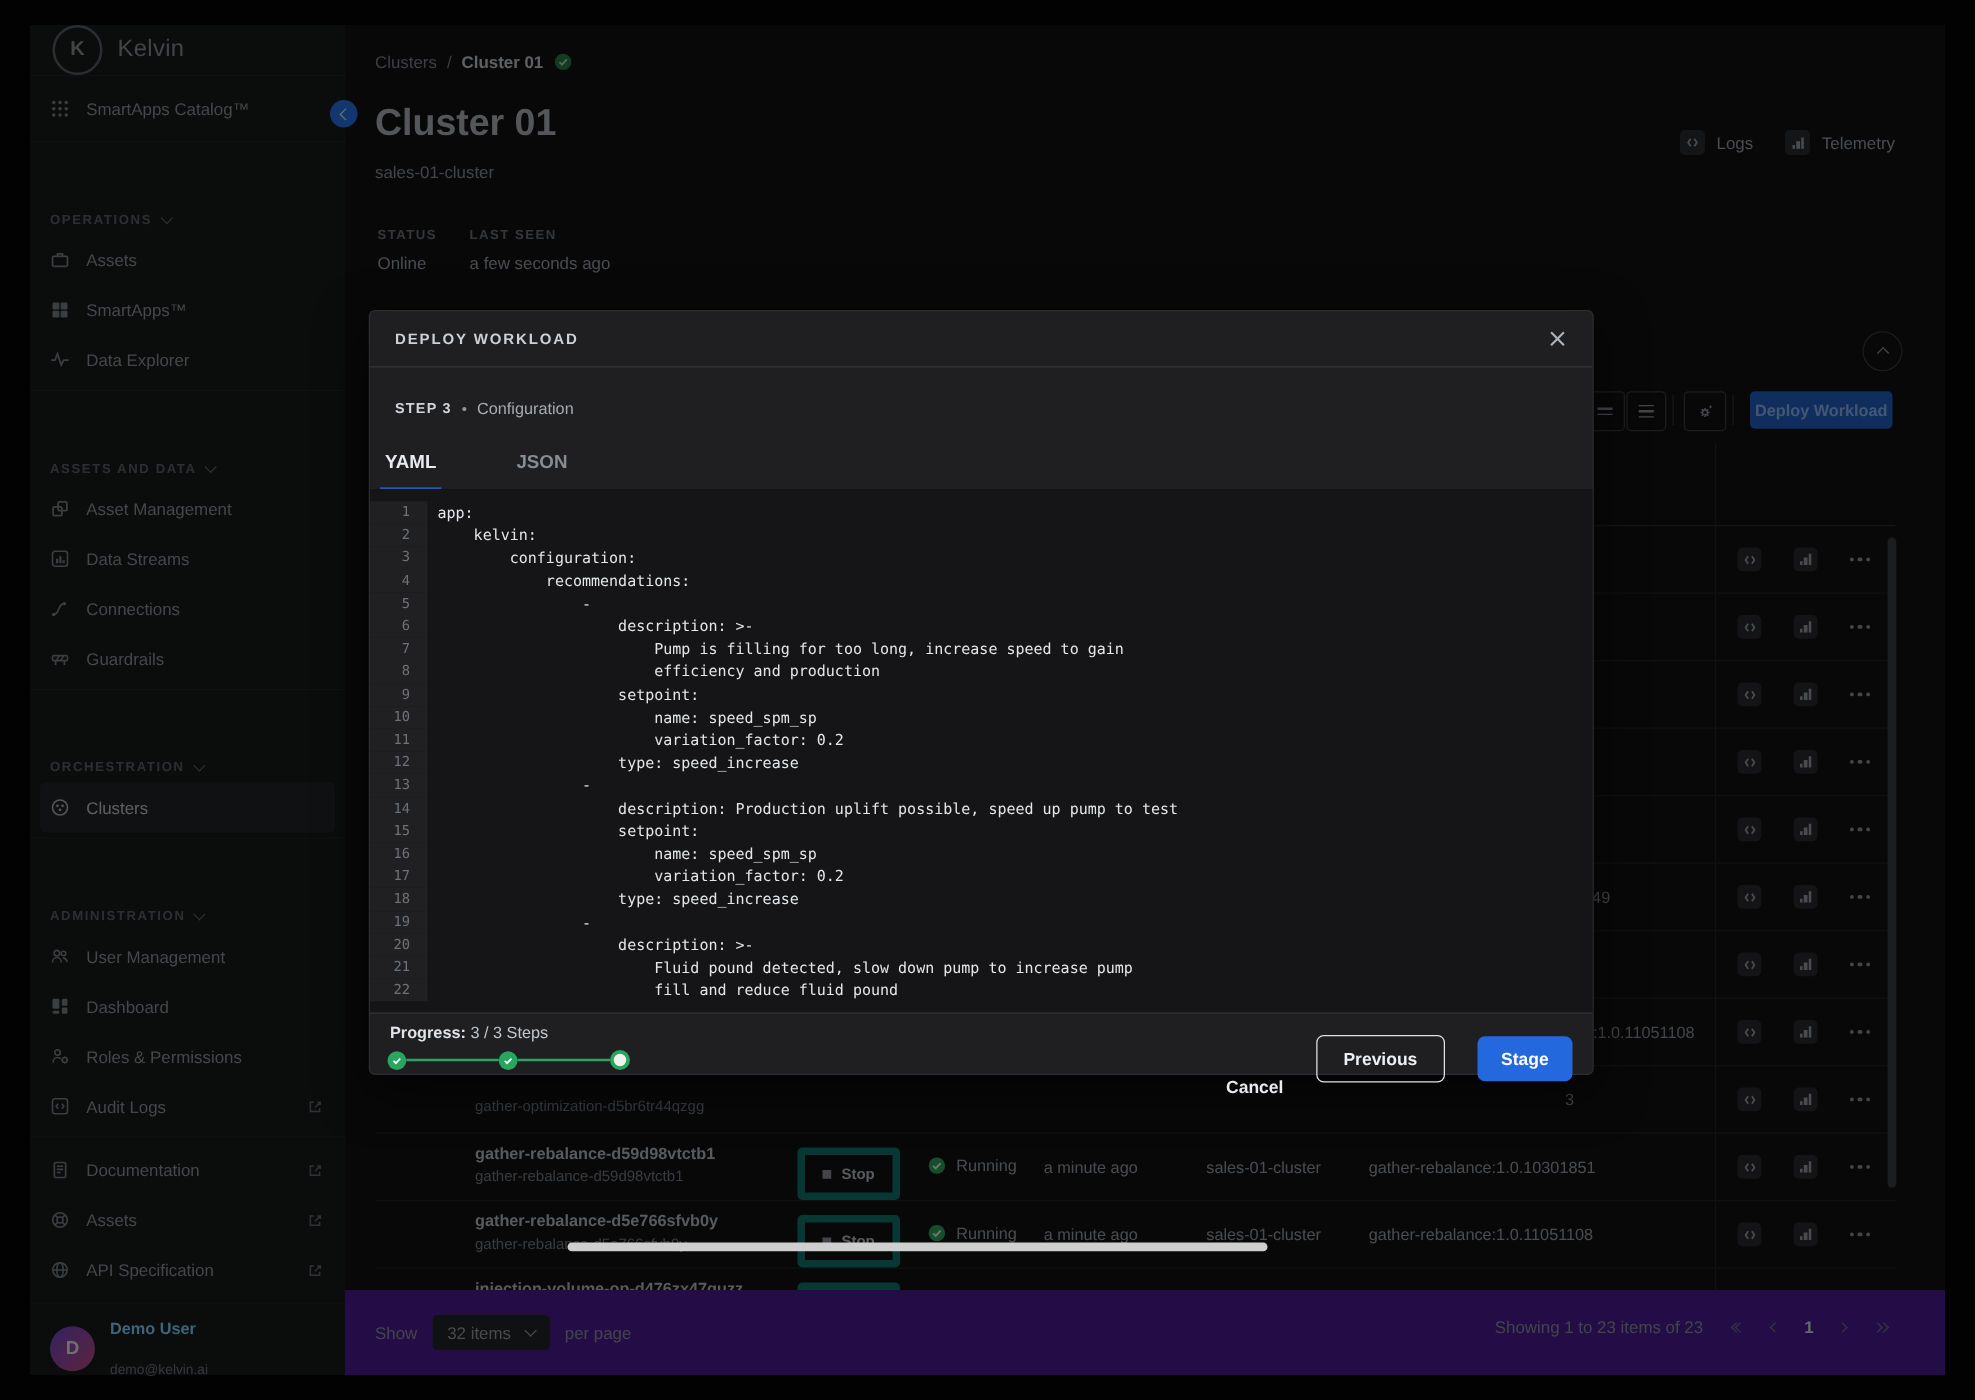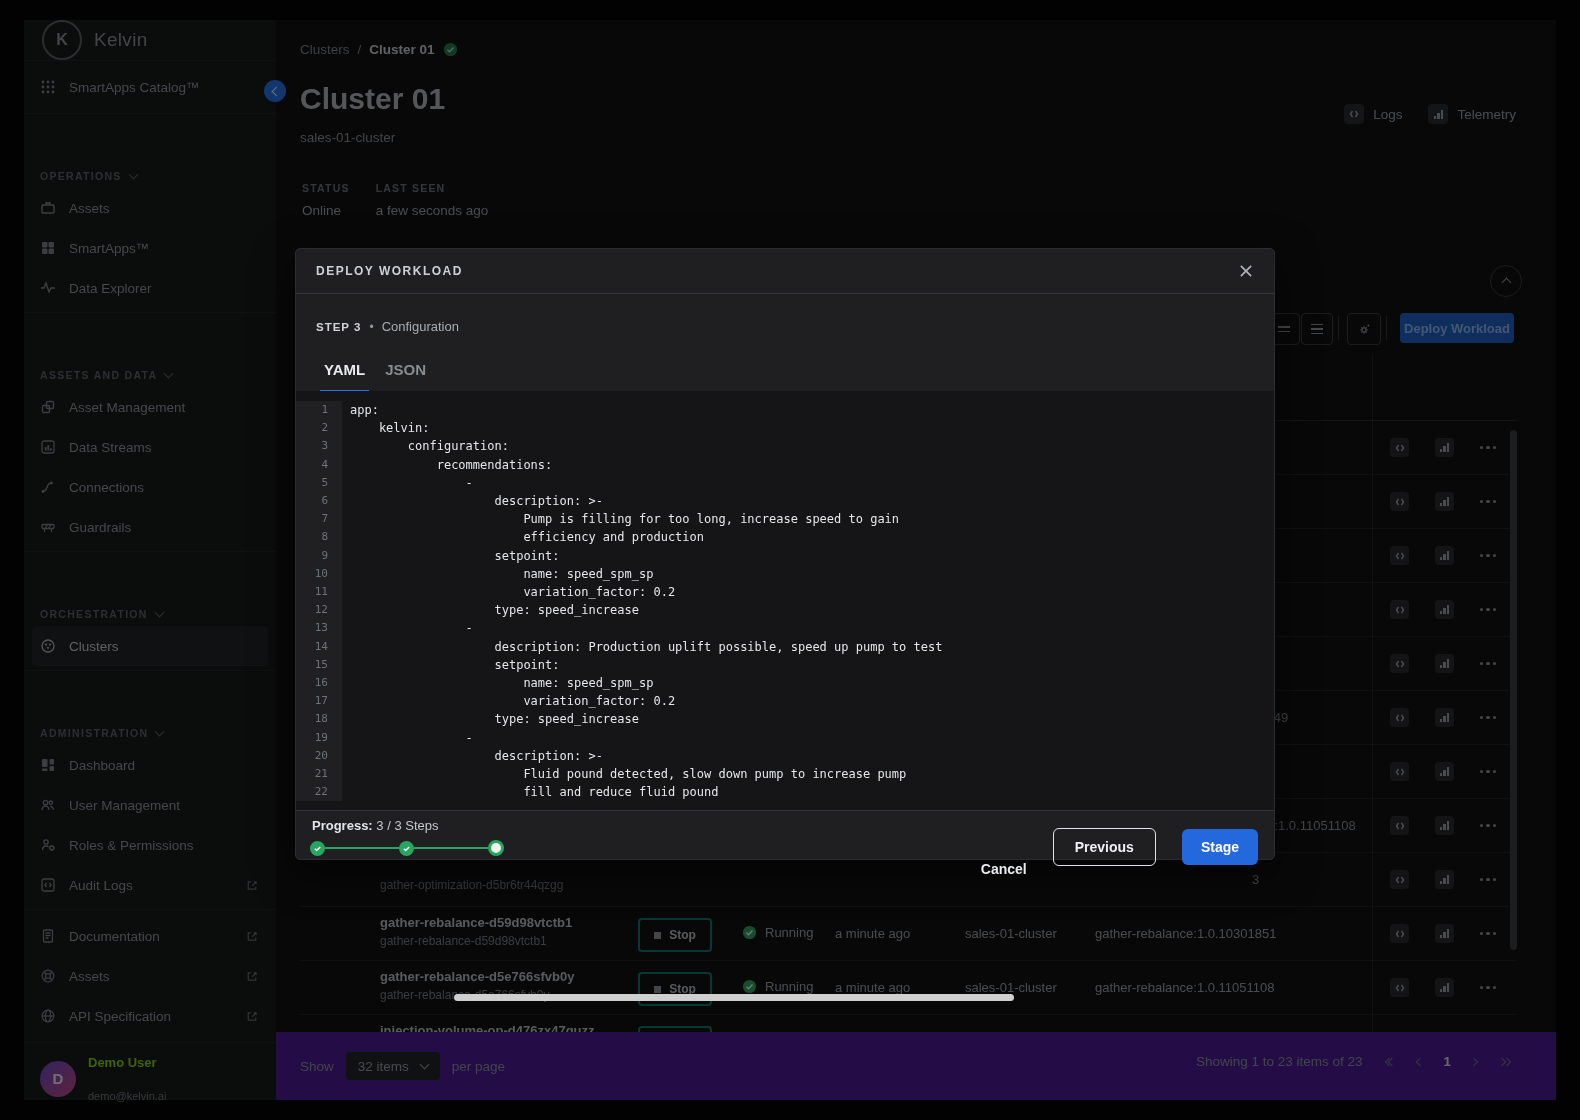--- a/index.html
+++ b/index.html
@@ -17,21 +17,21 @@
   .s-item .ext{margin-left:auto;width:13px;height:13px;color:#63696f;}
   .s-sec{padding:8px 0 4px;border-bottom:1px solid #242528;}
   .s-sec.last{border-bottom:none;}
   .sec-h{display:flex;align-items:center;gap:8px;padding:8px 16px 6px;color:#5d6368;font-size:10.5px;font-weight:bold;letter-spacing:1.3px;margin-top:40px;}
   .s-item.sel{background:#232427;border-radius:4px;margin:0 8px;padding:0 8px;color:#c2c7cb;}
   .s-item.sel svg{color:#aeb3b8;}
   .s-foot{margin-top:auto;border-top:1px solid #242528;padding:6px 0;}
   .user-row{border-top:1px solid #242528;display:flex;align-items:center;gap:12px;padding:12px 16px 16px;}
   .avatar{width:36px;height:36px;border-radius:50%;background:linear-gradient(135deg,#6a48c8 0%,#a04a9e 60%,#c2487c 100%);
     display:flex;align-items:center;justify-content:center;color:#e8e8ee;font-weight:bold;font-size:15px;}
-  .u-name{color:#84cc16;font-size:13px;font-weight:bold;}
+  .u-name{color:#7dd3fc;font-size:13px;font-weight:bold;}
   .u-mail{color:#70767c;font-size:11px;margin-top:20px;}
   .collapse-btn{position:absolute;left:240px;top:60px;width:22px;height:22px;border-radius:50%;background:#2674e8;z-index:2;
     display:flex;align-items:center;justify-content:center;color:#dfe9fb;cursor:pointer;}
   
   .chev{display:inline-block;width:6px;height:6px;border-right:1.6px solid currentColor;border-bottom:1.6px solid currentColor;}
   .chev.down{transform:rotate(45deg);margin-top:-3px;}
   .chev.up{transform:rotate(-135deg);margin-top:3px;}
   .chev.left{transform:rotate(135deg);margin-left:2px;}
   .chev.right{transform:rotate(-45deg);margin-right:2px;}
   
@@ -56,21 +56,21 @@
   .lines-ic i{display:block;width:12px;height:1.6px;background:currentColor;}
   .tb-sep{position:absolute;top:296px;width:1px;height:24px;background:#333437;}
   .deploy-btn{position:absolute;left:1124px;top:293px;width:114px;height:30px;background:#2161c4;border-radius:4px;
     display:flex;align-items:center;justify-content:center;color:#8fb4ee;font-size:13px;font-weight:bold;cursor:pointer;}
   
   .thead{position:absolute;left:24px;right:40px;top:335px;height:65px;border-bottom:1px solid #2a2b2e;}
   .col-div{position:absolute;left:1096px;top:335px;width:1px;height:713px;background:#26272a;}
   .trow{position:absolute;left:24px;right:40px;height:54px;border-bottom:1px solid #222326;cursor:pointer;}
   .t-name{position:absolute;left:80px;top:9px;font-size:13px;font-weight:bold;color:#b9bec3;white-space:nowrap;}
   .t-sub{position:absolute;left:80px;top:28px;font-size:12px;color:#787e85;white-space:nowrap;}
-  .stop-btn{position:absolute;left:338px;top:12px;width:70px;height:30px;border:2px solid #0f766e;border-radius:4px;
+  .stop-btn{position:absolute;left:338px;top:12px;width:70px;height:30px;border:6px solid #0f766e;border-radius:4px;
     display:flex;align-items:center;justify-content:center;gap:8px;color:#b9bec3;font-size:12px;font-weight:bold;cursor:pointer;}
   .stop-sq{width:7px;height:7px;background:#8d9196;}
   .t-status{position:absolute;left:442px;top:19px;display:flex;align-items:center;gap:8px;font-size:13px;color:#9aa0a6;}
   .t-status svg{width:15px;height:15px;}
   .t-cell{position:absolute;top:20px;font-size:13px;color:#9aa0a6;white-space:nowrap;}
   .t-frag{position:absolute;left:952px;top:20px;font-size:13px;color:#8a9096;white-space:nowrap;}
   .t-ics{position:absolute;left:1090px;top:18px;display:flex;align-items:center;gap:26px;}
   .t-ic{width:19px;height:19px;border-radius:4px;background:#2a2b2e;display:flex;align-items:center;justify-content:center;color:#9aa0a6;cursor:pointer;}
   .t-ic svg{width:12px;height:12px;}
   .dots-ic{display:flex;gap:3px;cursor:pointer;}
@@ -93,21 +93,21 @@
   .overlay{position:absolute;left:0;top:0;width:1580px;height:1120px;background:rgba(0,0,0,0.52);z-index:5;}
   .modal{position:absolute;left:295px;top:248px;width:978px;height:610px;background:#1f1f21;border:1px solid #2c2d30;
     border-radius:5px;z-index:10;box-shadow:0 12px 40px rgba(0,0,0,.6);}
   .m-head{height:44px;border-bottom:1px solid #353639;display:flex;align-items:center;padding:0 20px;}
   .m-title{color:#cdd1d5;font-size:12px;font-weight:bold;letter-spacing:1.5px;}
   .m-close{margin-left:auto;width:16px;height:16px;color:#aeb3b8;cursor:pointer;}
   .m-step{position:absolute;left:20px;top:70px;display:flex;align-items:center;gap:8px;}
   .step-l{color:#d0d4d8;font-size:11.5px;font-weight:bold;letter-spacing:1px;}
   .step-dot{color:#8f959b;font-size:12px;}
   .step-n{color:#a6acb2;font-size:13px;}
-  .m-tabs{position:absolute;left:0;top:104px;right:0;height:38px;border-bottom:1px solid #3a3b3e;display:flex;padding-left:28px;gap:20px;}
+  .m-tabs{position:absolute;left:0;top:104px;right:0;height:38px;border-bottom:1px solid #3a3b3e;display:flex;padding-left:12px;gap:64px;}
   .m-tab{font-size:15px;font-weight:bold;color:#868c93;padding-top:8px;cursor:pointer;position:relative;}
   .m-tab.active{color:#e8eaed;}
   .m-tab.active::after{content:"";position:absolute;left:-4px;right:-4px;bottom:-2px;height:3px;background:#2674e8;}
   .m-code{position:absolute;left:0;top:142px;width:978px;height:420px;background:#151517;overflow:hidden;
     font-family:"DejaVu Sans Mono","Liberation Mono",monospace;font-size:12px;line-height:18.2px;counter-reset:line;padding-top:10px;box-sizing:border-box;}
   .cl{display:flex;counter-increment:line;}
   .ln{flex:0 0 46px;text-align:right;padding-right:14px;color:#6d7278;background:#202023;font-size:11px;box-sizing:border-box;}
   .ln::before{content:counter(line);}
   .ct{white-space:pre;color:#e4e6e9;padding-left:8px;}
   .m-foot{position:absolute;left:0;bottom:0;right:0;height:48px;border-top:1px solid #353639;}
@@ -234,36 +234,36 @@
         <span>Clusters</span>
       </div>
     </div>
 
     <div class="s-sec last">
       <div class="sec-h">
           <span>ADMINISTRATION</span>
           <span class="chev down"></span>
         </div>
       <div class="s-item">
+        <svg viewBox="0 0 16 16" fill="none" stroke="currentColor" stroke-width="1.3">
+            <circle cx="5.5" cy="5.5" r="2.2"></circle>
+            <circle cx="10.8" cy="5.8" r="1.8"></circle>
+            <path d="M2 13c0-2.5 1.8-4 3.5-4s3.5 1.5 3.5 4"></path>
+            <path d="M10.3 9.3c1.8.3 3.3 1.7 3.3 3.5"></path>
+          </svg>
+        <span>User Management</span>
+      </div>
+      <div class="s-item">
         <svg viewBox="0 0 16 16" fill="currentColor">
             <rect x="2" y="2" width="5.5" height="8" rx="1"></rect>
             <rect x="9.5" y="2" width="4.5" height="5.5" rx="1"></rect>
             <rect x="9.5" y="9" width="4.5" height="5" rx="1"></rect>
             <rect x="2" y="11.5" width="5.5" height="2.5" rx="1"></rect>
           </svg>
         <span>Dashboard</span>
-      </div>
-      <div class="s-item">
-        <svg viewBox="0 0 16 16" fill="none" stroke="currentColor" stroke-width="1.3">
-            <circle cx="5.5" cy="5.5" r="2.2"></circle>
-            <circle cx="10.8" cy="5.8" r="1.8"></circle>
-            <path d="M2 13c0-2.5 1.8-4 3.5-4s3.5 1.5 3.5 4"></path>
-            <path d="M10.3 9.3c1.8.3 3.3 1.7 3.3 3.5"></path>
-          </svg>
-        <span>User Management</span>
       </div>
       <div class="s-item">
         <svg viewBox="0 0 16 16" fill="none" stroke="currentColor" stroke-width="1.3">
             <circle cx="6" cy="5" r="2.2"></circle>
             <path d="M2.5 13c0-2.6 1.8-4 3.5-4 1 0 2 .4 2.6 1.2"></path>
             <circle cx="11.8" cy="11" r="2"></circle>
             <path d="M11.8 8.2v1M11.8 12.8v1M9.2 11h1M13.4 11h1"></path>
           </svg>
         <span>Roles &amp; Permissions</span>
       </div>

